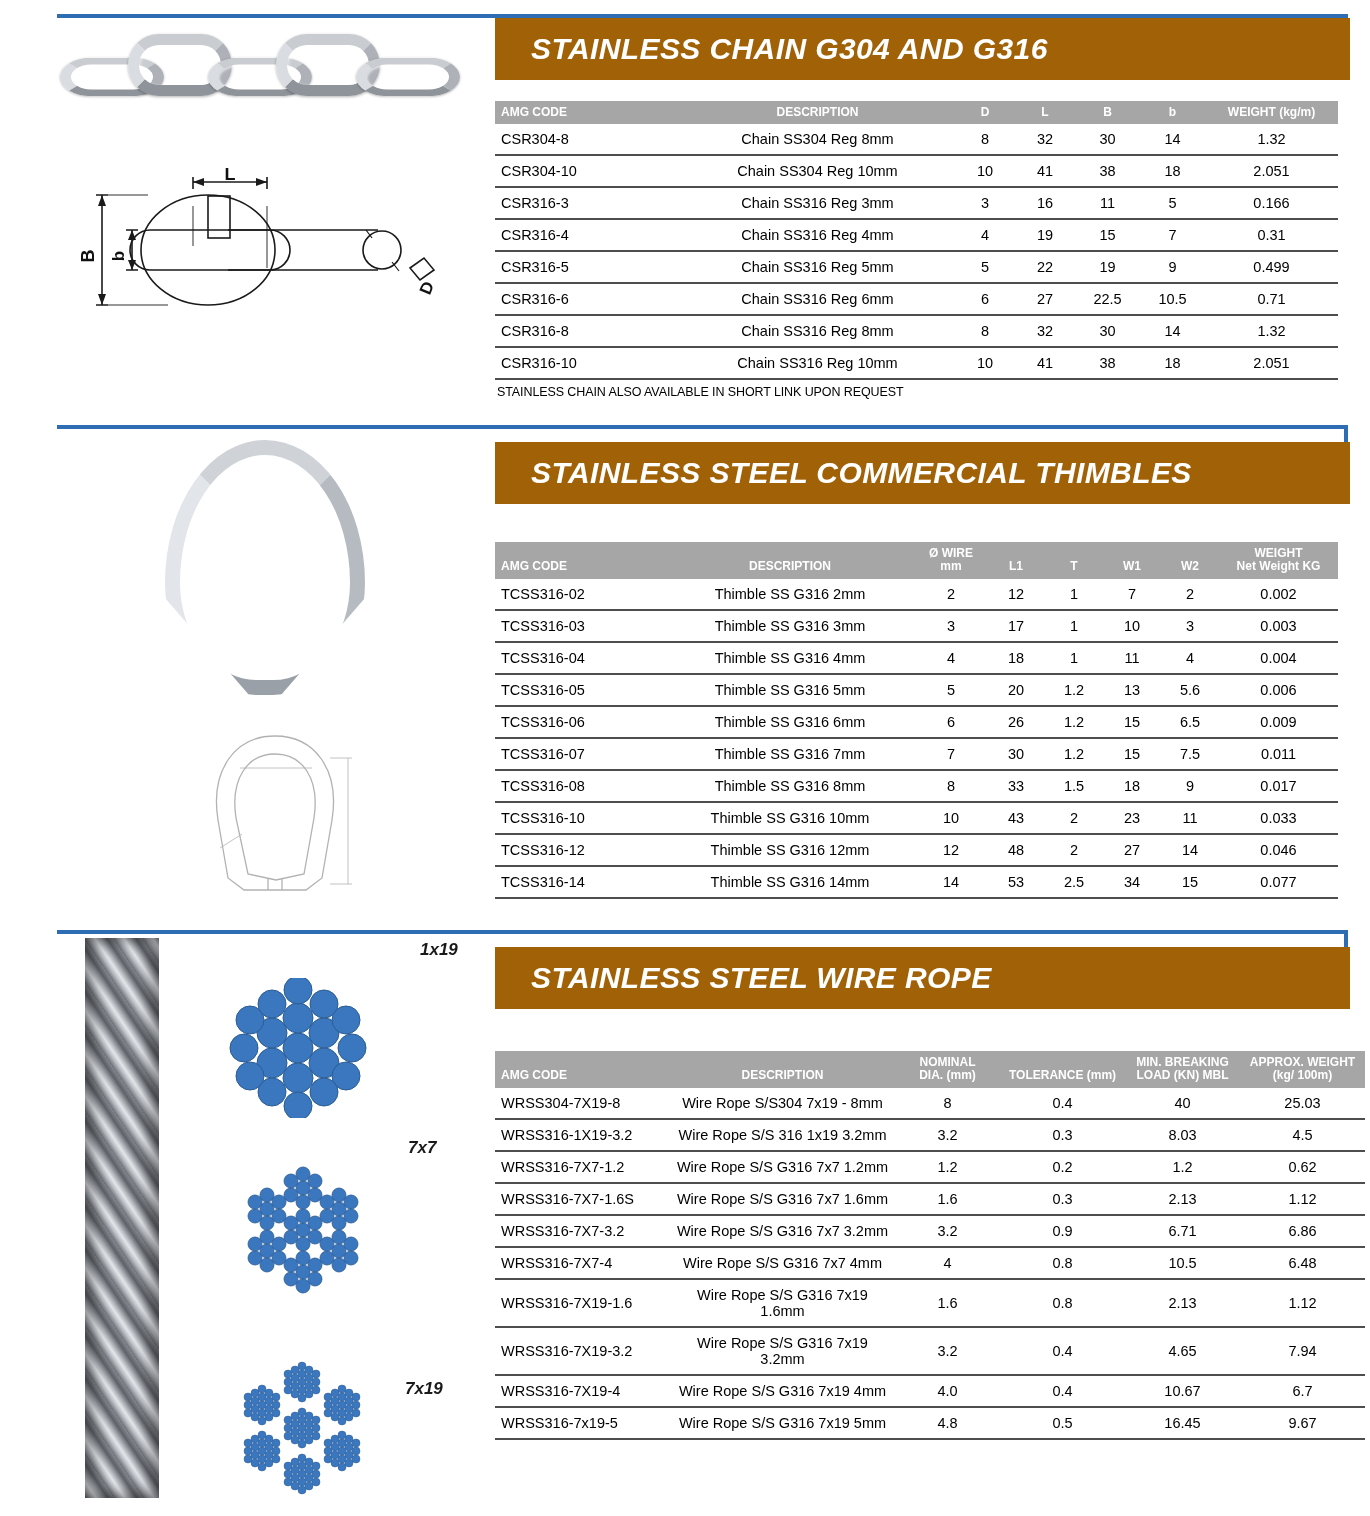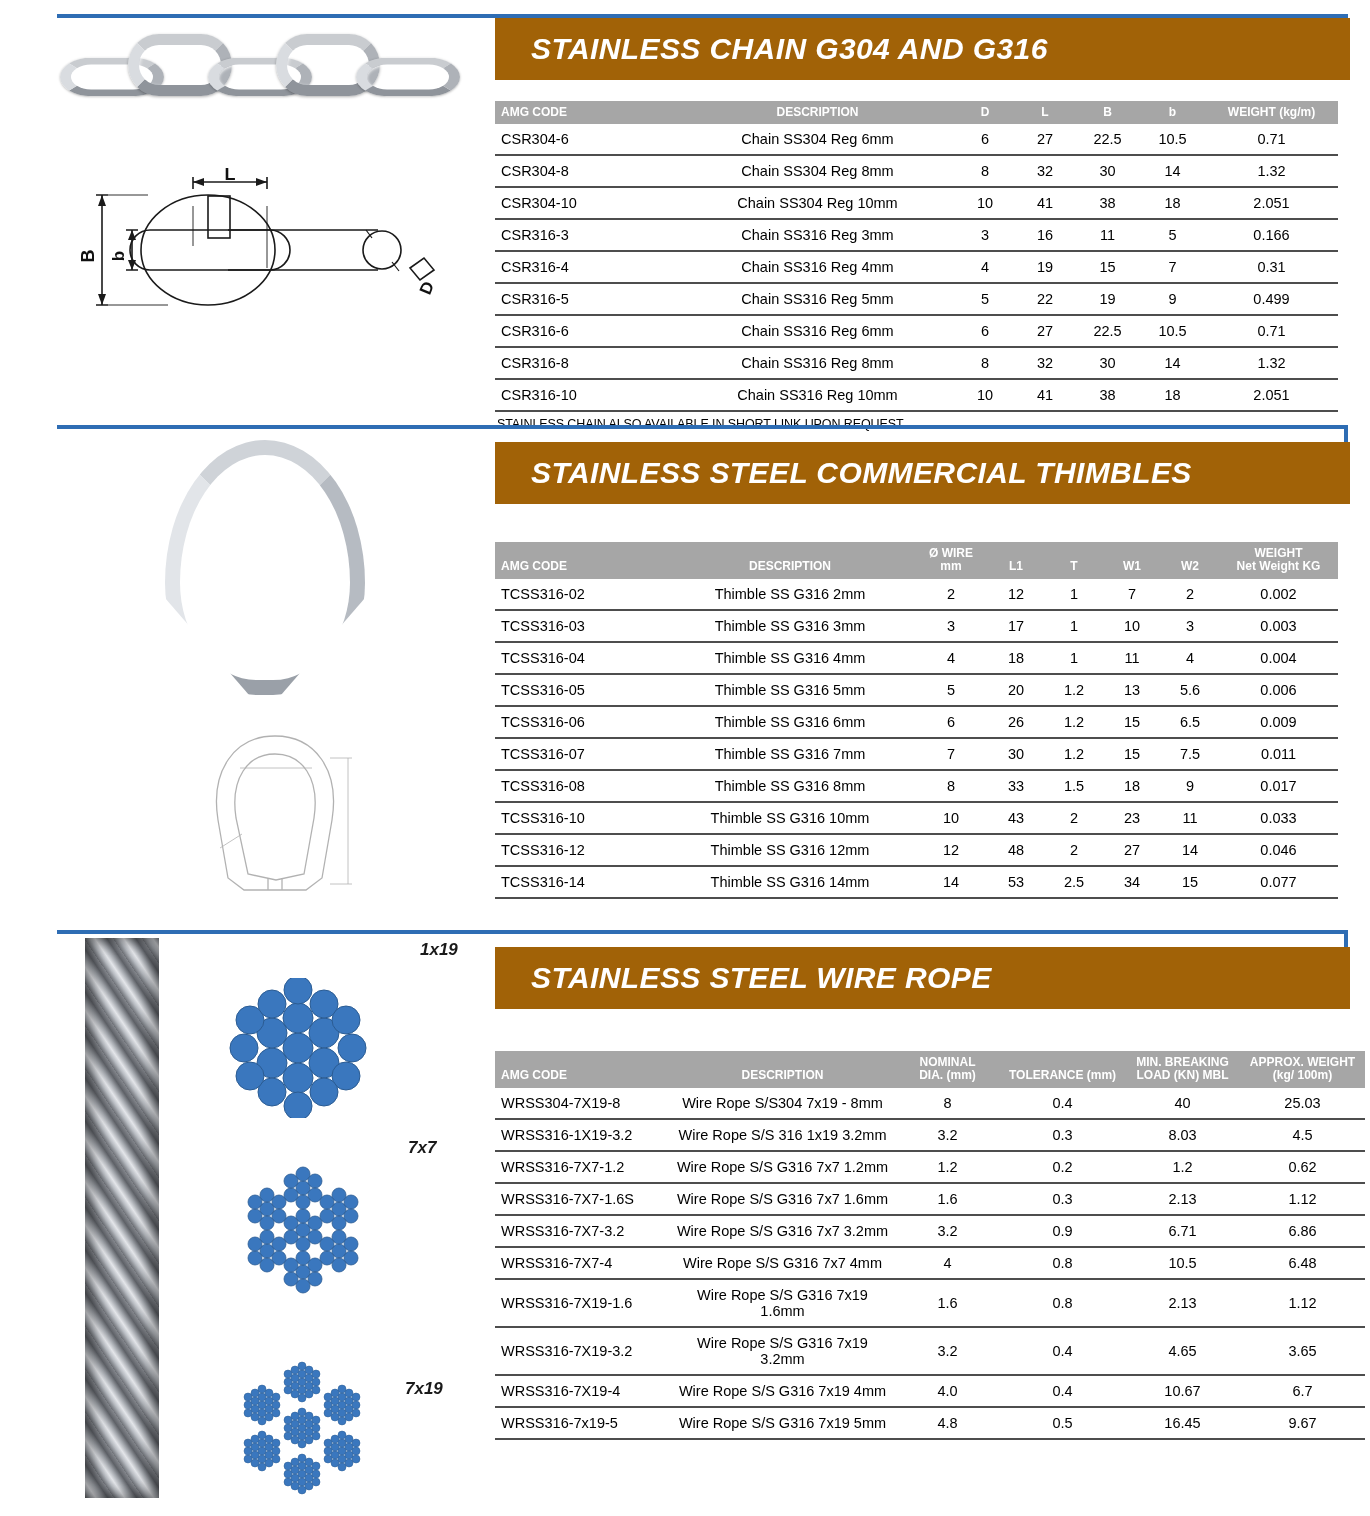--- a/index.html
+++ b/index.html
@@ -221,29 +221,20 @@
             <th class="code">AMG CODE</th>
             <th>DESCRIPTION</th>
             <th>D</th>
             <th>L</th>
             <th>B</th>
             <th>b</th>
             <th>WEIGHT (kg/m)</th>
           </tr>
         </thead>
         <tbody>
-            <tr>
-              <td class="code">CSR304-6</td>
-              <td class="desc">Chain SS304 Reg 6mm</td>
-              <td>6</td>
-              <td>27</td>
-              <td>22.5</td>
-              <td>10.5</td>
-              <td>0.71</td>
-            </tr>
             <tr>
               <td class="code">CSR304-8</td>
               <td class="desc">Chain SS304 Reg 8mm</td>
               <td>8</td>
               <td>32</td>
               <td>30</td>
               <td>14</td>
               <td>1.32</td>
             </tr>
             <tr>
@@ -804,21 +795,21 @@
               <td>0.8</td>
               <td>2.13</td>
               <td>1.12</td>
             </tr>
             <tr>
               <td class="code">WRSS316-7X19-3.2</td>
               <td class="desc">Wire Rope S/S G316 7x19 3.2mm</td>
               <td>3.2</td>
               <td>0.4</td>
               <td>4.65</td>
-              <td>3.65</td>
+              <td>7.94</td>
             </tr>
             <tr>
               <td class="code">WRSS316-7X19-4</td>
               <td class="desc">Wire Rope S/S G316 7x19 4mm</td>
               <td>4.0</td>
               <td>0.4</td>
               <td>10.67</td>
               <td>6.7</td>
             </tr>
             <tr>

